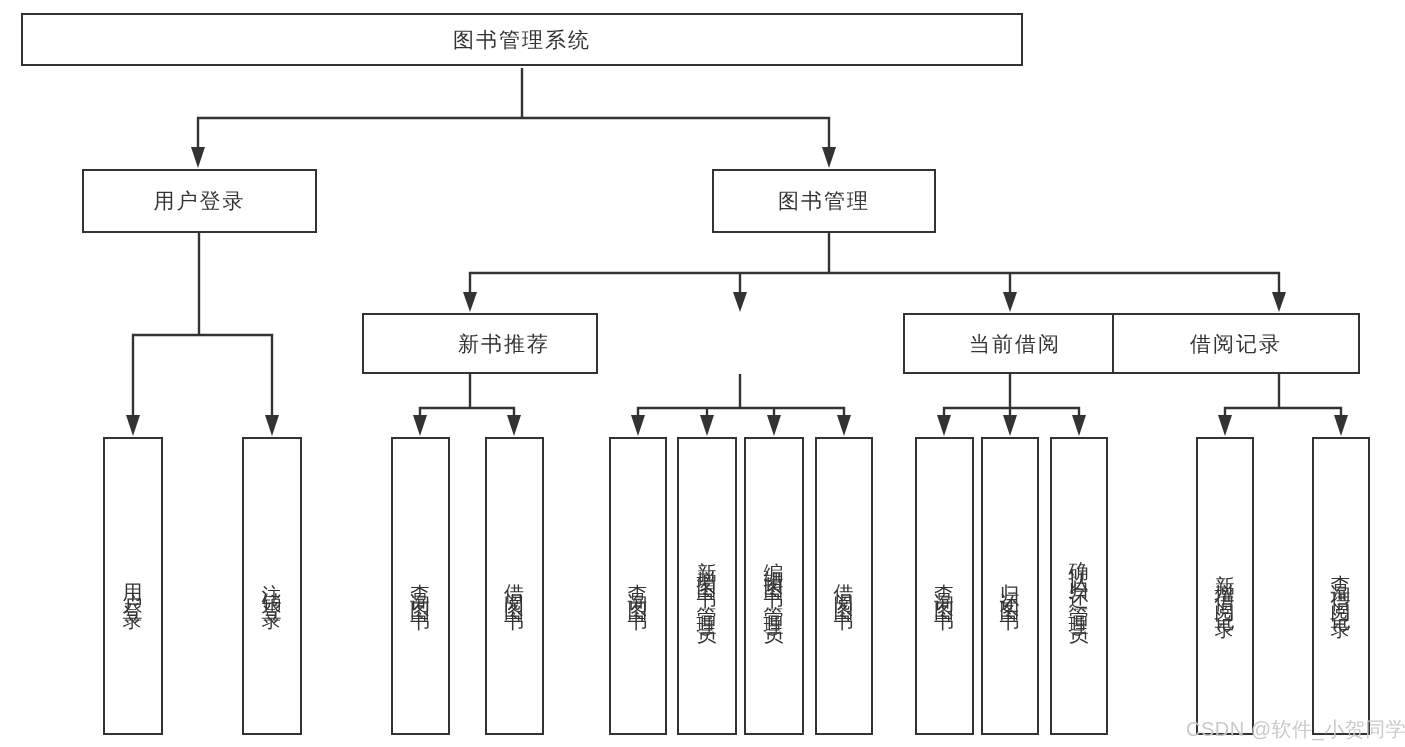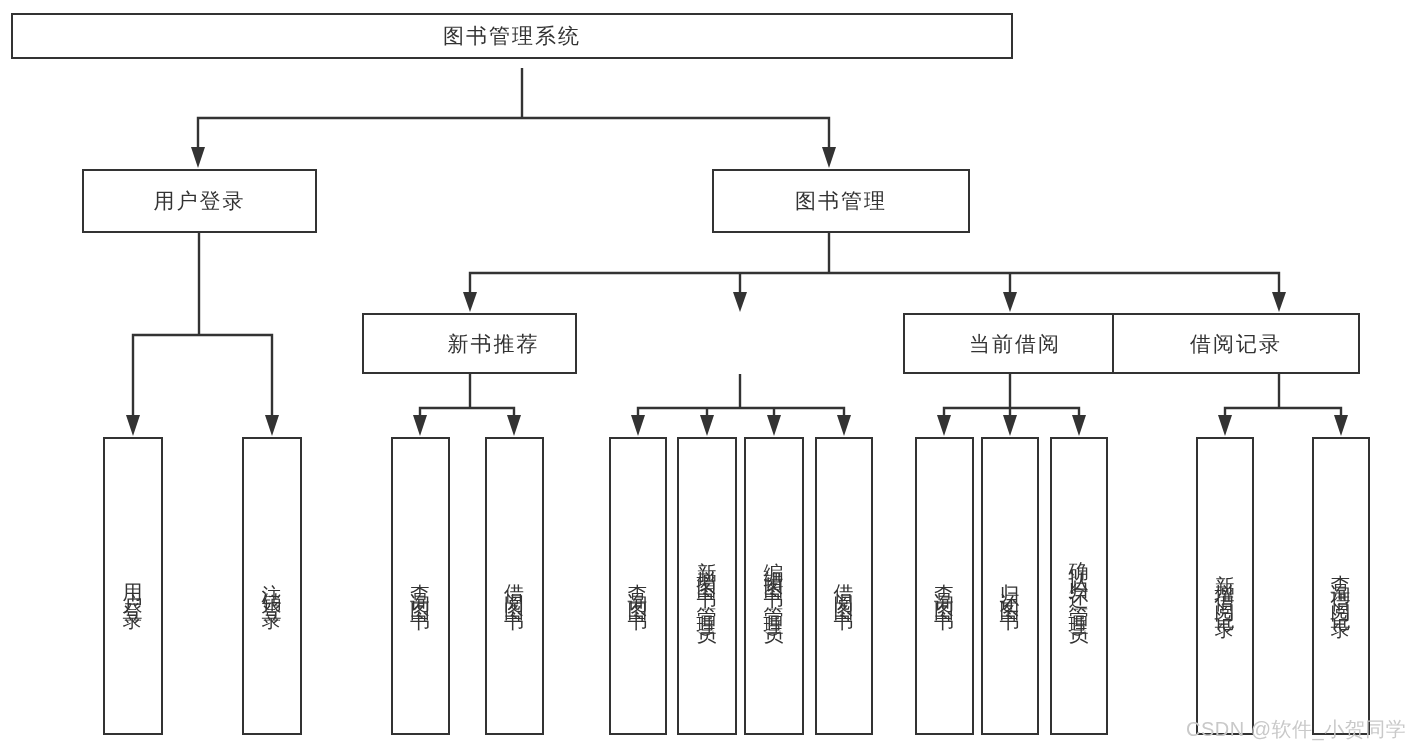--- a/index.html
+++ b/index.html
@@ -112,32 +112,32 @@
       <path class="ahead" d="M774,436 L767,415 H781 Z"></path>
       <path class="ahead" d="M844,436 L837,415 H851 Z"></path>
       <path class="ahead" d="M944,436 L937,415 H951 Z"></path>
       <path class="ahead" d="M1010,436 L1003,415 H1017 Z"></path>
       <path class="ahead" d="M1079,436 L1072,415 H1086 Z"></path>
       <path class="ahead" d="M1225,436 L1218,415 H1232 Z"></path>
       <path class="ahead" d="M1341,436 L1334,415 H1348 Z"></path>
     </g>
   </svg>
 
-  <div class="box h" style="left:11px;top:13px;width:1002px;height:46px;">
+  <div class="box h" style="left:21px;top:13px;width:1002px;height:53px;">
     <span>图书管理系统</span>
   </div>
 
   <div class="box h" style="left:82px;top:169px;width:235px;height:64px;">
     <span>用户登录</span>
   </div>
-  <div class="box h" style="left:712px;top:169px;width:258px;height:64px;">
+  <div class="box h" style="left:712px;top:169px;width:224px;height:64px;">
     <span>图书管理</span>
   </div>
 
-  <div class="box h" style="left:362px;top:313px;width:215px;height:61px;padding-left:48px;">
+  <div class="box h" style="left:362px;top:313px;width:236px;height:61px;padding-left:48px;">
     <span>新书推荐</span>
   </div>
   <div class="box h" style="left:903px;top:313px;width:224px;height:61px;">
     <span>当前借阅</span>
   </div>
   <div class="box h" style="left:1112px;top:313px;width:248px;height:61px;">
     <span>借阅记录</span>
   </div>
 
   <div class="box v" style="left:103px;top:437px;width:60px;height:298px;">

